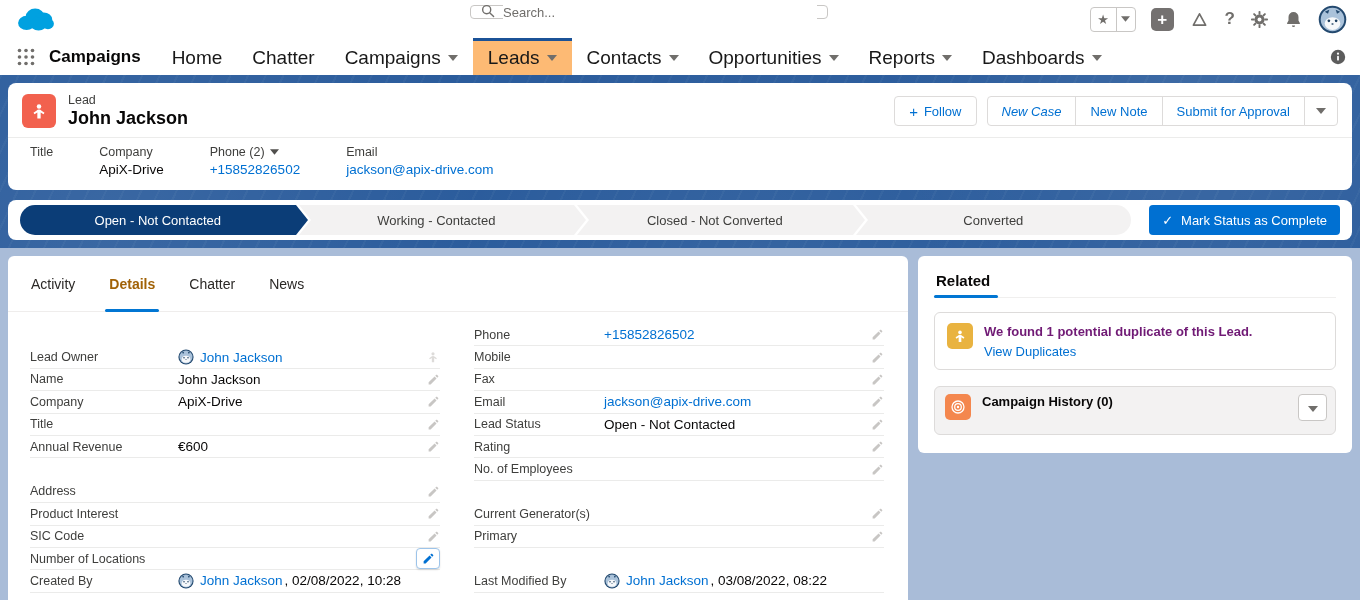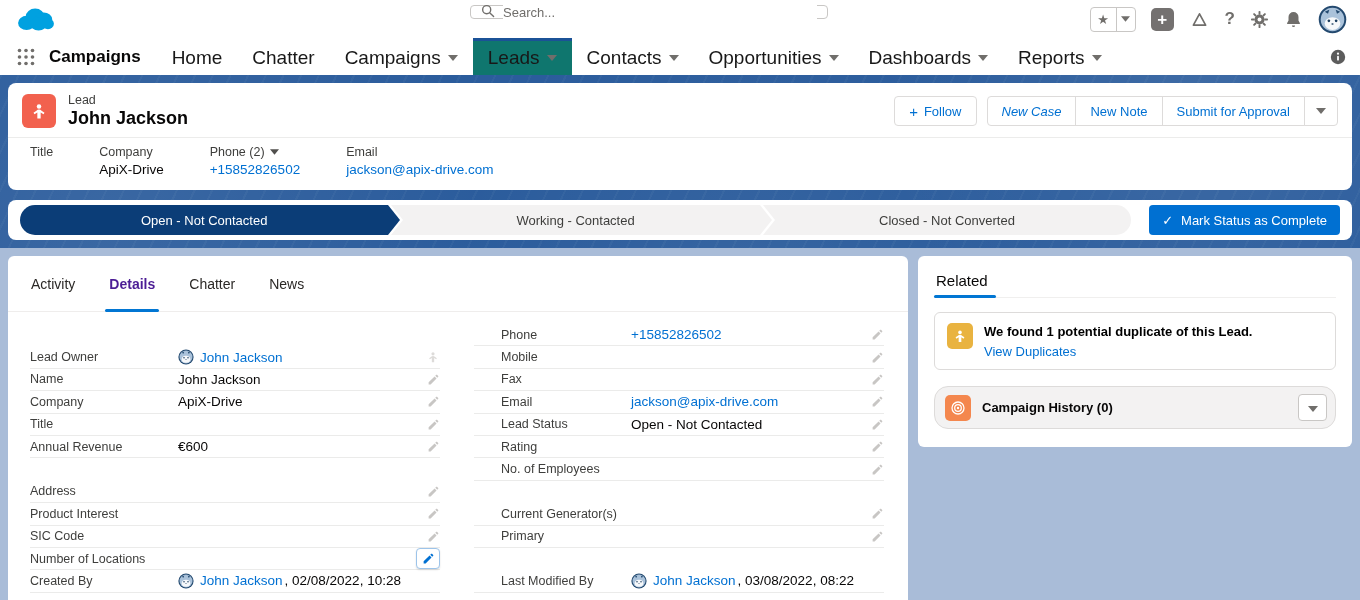--- a/index.html
+++ b/index.html
@@ -21,21 +21,21 @@
   .ga { width:23px; height:23px; background:#747170; border-radius:5px; color:#fff; display:grid; place-items:center; font-size:17px; font-weight:bold; line-height:1; cursor:pointer; }
   .uicon { display:grid; place-items:center; cursor:pointer; color:#706e6b; font-size:17px; font-weight:bold; }
   .avatar28 { width:29px; height:29px; border-radius:50%; overflow:hidden; display:grid; place-items:center; cursor:pointer; }
 
   
   .navbar { height:37px; background:#fff; display:flex; align-items:stretch; }
   .waffle { align-self:center; margin-left:16px; cursor:pointer; display:grid; place-items:center; }
   .appname { align-self:center; margin:0 16px 0 13px; font-size:17px; font-weight:bold; color:#080707; }
   .tabs { display:flex; align-items:stretch; }
   .tab { display:flex; align-items:center; gap:7px; padding:0 15px; font-size:19px; color:#181818; cursor:pointer; border-top:3px solid transparent; }
-  .tab.active { background:#0f766e; border-top-color:#1b5297; }
+  .tab.active { background:#fdba74; border-top-color:#1b5297; }
   .nav-right { margin-left:auto; align-self:center; margin-right:14px; display:grid; place-items:center; cursor:pointer; }
 
   
   .hero { background:#2b5c9c; padding:8px 8px 8px; position:relative; }
   .hero::before { content:""; position:absolute; inset:0; pointer-events:none;
     background:
       radial-gradient(circle at 88% 15%, rgba(255,255,255,.09), transparent 26%),
       radial-gradient(circle at 8% 85%, rgba(255,255,255,.07), transparent 30%),
       radial-gradient(circle at 55% 115%, rgba(255,255,255,.05), transparent 38%),
       repeating-linear-gradient(115deg, rgba(255,255,255,.035) 0 2px, transparent 2px 16px); }
@@ -67,47 +67,47 @@
   .stage.current { background:#0b3d77; color:#fff; }
   .stage.current:not(:last-child)::after { border-left-color:#0b3d77; }
   .path-btn { margin-left:18px; height:30px; padding:0 13px; background:#0070d2; border:none; border-radius:4px; color:#fff; font-size:13px; font-family:inherit; display:flex; align-items:center; gap:8px; cursor:pointer; white-space:nowrap; }
   .path-btn .chk { font-size:13px; }
 
   
   .content { display:flex; gap:10px; padding:8px; align-items:flex-start; }
   .left-card { width:900px; height:400px; background:#fff; border-radius:6px; }
   .detail-tabs { display:flex; align-items:stretch; height:56px; padding:0 6px; border-bottom:1px solid #efedec; }
   .dtab { position:relative; display:flex; align-items:center; padding:0 17px; font-size:14px; color:#2b2826; cursor:pointer; }
-  .dtab.active { font-weight:bold; color:#4c1d95; }
+  .dtab.active { font-weight:bold; color:#a16207; }
   .dtab.active::after { content:""; position:absolute; left:13px; right:13px; bottom:-1px; height:3px; background:#0176d3; border-radius:2px; }
   .fields { display:flex; gap:34px; padding:12px 24px 0 22px;align-items:flex-end; }
   .fcol { flex:1; min-width:0; }
   .frow { display:flex; align-items:center; height:22.4px; border-bottom:1px solid #ebebea; }
   .frow.spacer { border-bottom:none; }
   .flabel { flex:none; width:148px; font-size:12.5px; color:#3e3e3c; white-space:nowrap; overflow:hidden; }
-  .fcol.right .flabel { width:130px;margin-left:27px; }
+  .fcol.right .flabel { width:130px; }
   .fvalue { flex:1; min-width:0; display:flex; align-items:center; gap:6px; font-size:13.5px; color:#080707; white-space:nowrap; }
   .flink { color:#0070d2; }
   .fsuffix { color:#080707; }
   .mini-avatar { display:grid; place-items:center; }
   .fedit { flex:none; width:24px; display:flex; justify-content:flex-end; color:#c8c6c4; cursor:pointer; }
   .fedit.owner { color:#dddbd9; }
   .fedit.hl { width:24px; height:21px; border:1px solid #9dc4ea; border-radius:4px; background:#fff; display:grid; place-items:center; justify-content:center; color:#0070d2; box-shadow:0 1px 2px rgba(0,0,0,.12); }
   .fedit.none { cursor:default; }
 
   .right-card { width:434px; background:#fff; border-radius:6px; padding:12px 16px 18px; }
   .related-head { border-bottom:1px solid #f0efee; margin-bottom:14px; }
-  .related-title { display:inline-block; font-size:15px; font-weight:normal; color:#080707; padding:4px 2px 8px; position:relative; }
+  .related-title { display:inline-block; font-size:15px; font-weight:bold; color:#080707; padding:4px 2px 8px; position:relative; }
   .related-title::after { content:""; position:absolute; left:0; right:-6px; bottom:-1px; height:3px; background:#0176d3; border-radius:2px; }
   .dup-card { border:1px solid #dddbda; border-radius:6px; padding:10px 12px; display:flex; gap:11px; align-items:flex-start; }
   .sq-icon { width:26px; height:26px; border-radius:5px; display:grid; place-items:center; flex:none; }
   .dup-icon { background:#e9b340; }
-  .dup-msg { font-size:13px; font-weight:bold; color:#000000; padding-top:1px; }
+  .dup-msg { font-size:13px; font-weight:bold; color:#701a75; padding-top:1px; }
   .dup-link { font-size:13px; color:#0070d2; margin-top:5px; cursor:pointer; }
-  .camp-card { margin-top:16px; border:1px solid #dddbda; border-radius:14px; background:#f3f2f2; padding:7px 8px 7px 10px; display:flex; align-items:center; gap:11px; }
+  .camp-card { margin-top:16px; border:1px solid #dddbda; border-radius:6px; background:#f3f2f2; padding:7px 8px 13px 10px; display:flex; align-items:flex-start; gap:11px; }
   .camp-icon { background:#f4874e; }
   .camp-title { font-size:13px; font-weight:bold; color:#080707; }
   .camp-dd { margin-left:auto; width:29px; height:27px; background:#fff; border:1px solid #c9c7c5; border-radius:4px; display:grid; place-items:center; cursor:pointer; }
 </style>
 </head>
 <body>
 
 <div class="utilbar">
   <div class="logo">
       <svg width="42" height="29" viewBox="0 0 48 34">
@@ -228,29 +228,29 @@
      </div>
       <div class="tab">
        <span>Opportunities</span>
        <span style="display:grid;place-items:center">
           <svg width="10" height="6" viewBox="0 0 10 6">
             <path d="M0 0h10L5 6z" fill="#706e6b"></path>
           </svg>
         </span>
      </div>
       <div class="tab">
-       <span>Dashboards</span>
+       <span>Reports</span>
        <span style="display:grid;place-items:center">
           <svg width="10" height="6" viewBox="0 0 10 6">
             <path d="M0 0h10L5 6z" fill="#706e6b"></path>
           </svg>
         </span>
      </div>
       <div class="tab">
-       <span>Reports</span>
+       <span>Dashboards</span>
        <span style="display:grid;place-items:center">
           <svg width="10" height="6" viewBox="0 0 10 6">
             <path d="M0 0h10L5 6z" fill="#706e6b"></path>
           </svg>
         </span>
      </div>
     </div>
   <span class="nav-right" id="nav-info-mount">
       <svg width="16" height="16" viewBox="0 0 16 16">
         <circle cx="8" cy="8" r="7.2" fill="#5c5c5c"></circle>
@@ -326,20 +326,23 @@
     <div class="path">
         <div class="stage current">
        <span>Open - Not Contacted</span>
         </div>
         <div class="stage ">
        <span>Working - Contacted</span>
         </div>
         <div class="stage ">
        <span>Closed - Not Converted</span>
         </div>
+        <div class="stage ">
+       <span>Converted</span>
+        </div>
       </div>
     <button class="path-btn">
       <span class="chk">✓</span>
       <span>Mark Status as Complete</span>
     </button>
   </div>
 </div>
 
 <div class="content">
 

